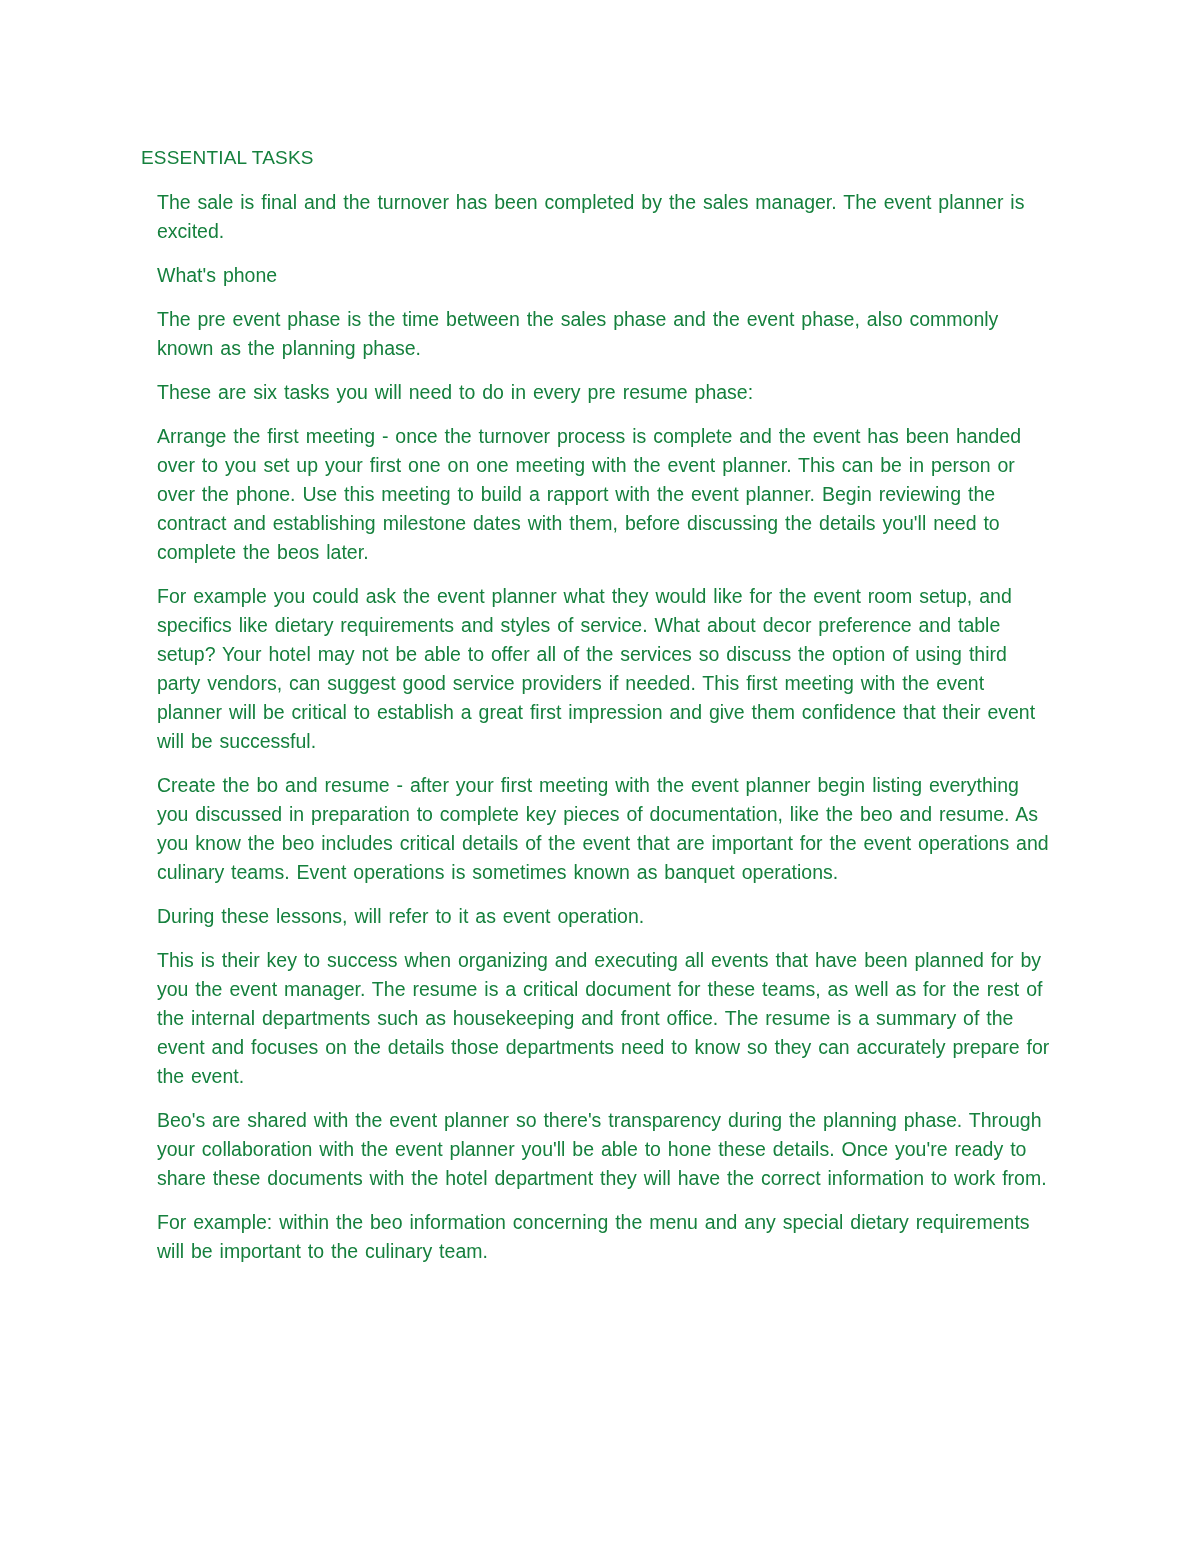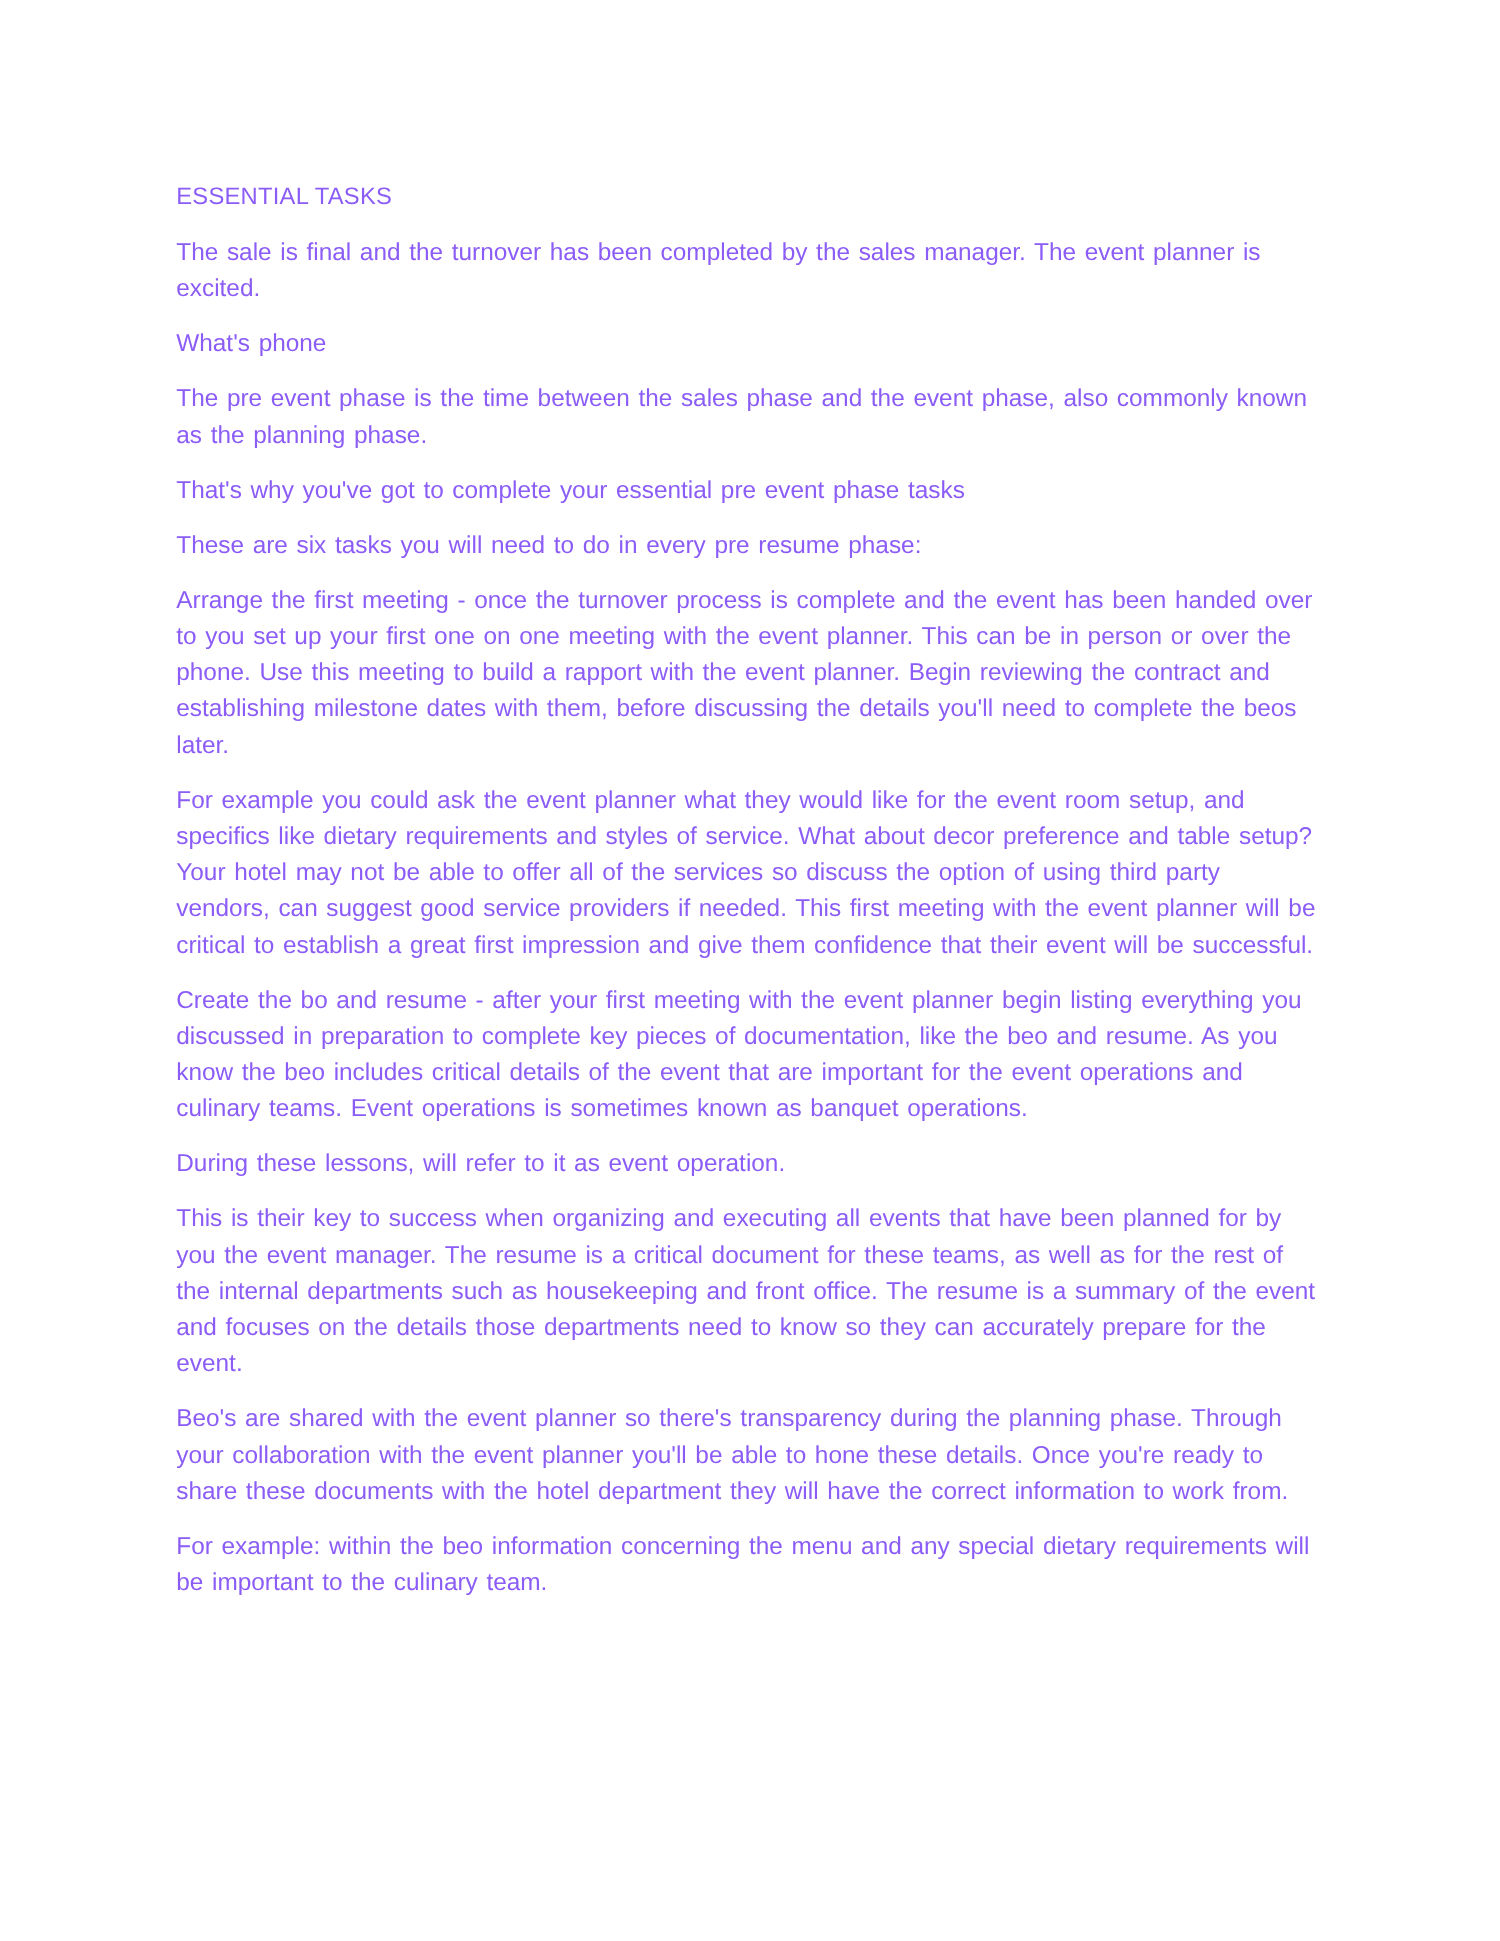--- a/index.html
+++ b/index.html
@@ -8,48 +8,47 @@
     background: #ffffff;
   }
   .page {
     position: relative;
     width: 1200px;
     height: 1553px;
     background: #ffffff;
     box-sizing: border-box;
     padding: 143px 147px 0 141px;
     font-family: "Liberation Sans", "DejaVu Sans", sans-serif;
-    color: #8b5cf6;
+    color: #15803d;
     overflow: hidden;
   }
   .doc-title {
     font-size: 19px;
     line-height: 29px;
     letter-spacing: 0.2px;
     margin: 0 0 16px 0;
     font-weight: 400;
   }
   .doc-body p {
     font-size: 19.5px;
     line-height: 29px;
-    margin: 0 0 15px 0;
+    margin: 0 0 15px 16px;
     text-align: left;
     word-spacing: 1.5px;
   }
 </style>
 </head>
 <body>
 
 <div class="page">
   <h1 class="doc-title">ESSENTIAL TASKS</h1>
   <div class="doc-body">
     <p>The sale is final and the turnover has been completed by the sales manager. The event planner is excited.</p>
     <p>What's phone</p>
     <p>The pre event phase is the time between the sales phase and the event phase, also commonly known as the planning phase.</p>
-    <p>That's why you've got to complete your essential pre event phase tasks</p>
     <p>These are six tasks you will need to do in every pre resume phase:</p>
     <p>Arrange the first meeting - once the turnover process is complete and the event has been handed over to you set up your first one on one meeting with the event planner. This can be in person or over the phone. Use this meeting to build a rapport with the event planner. Begin reviewing the contract and establishing milestone dates with them, before discussing the details you'll need to complete the beos later.</p>
     <p>For example you could ask the event planner what they would like for the event room setup, and specifics like dietary requirements and styles of service. What about decor preference and table setup? Your hotel may not be able to offer all of the services so discuss the option of using third party vendors, can suggest good service providers if needed. This first meeting with the event planner will be critical to establish a great first impression and give them confidence that their event will be successful.</p>
     <p>Create the bo and resume - after your first meeting with the event planner begin listing everything you discussed in preparation to complete key pieces of documentation, like the beo and resume. As you know the beo includes critical details of the event that are important for the event operations and culinary teams. Event operations is sometimes known as banquet operations.</p>
     <p>During these lessons, will refer to it as event operation.</p>
     <p>This is their key to success when organizing and executing all events that have been planned for by you the event manager. The resume is a critical document for these teams, as well as for the rest of the internal departments such as housekeeping and front office. The resume is a summary of the event and focuses on the details those departments need to know so they can accurately prepare for the event.</p>
     <p>Beo's are shared with the event planner so there's transparency during the planning phase. Through your collaboration with the event planner you'll be able to hone these details. Once you're ready to share these documents with the hotel department they will have the correct information to work from.</p>
     <p>For example: within the beo information concerning the menu and any special dietary requirements will be important to the culinary team.</p>
   </div>
 </div>

